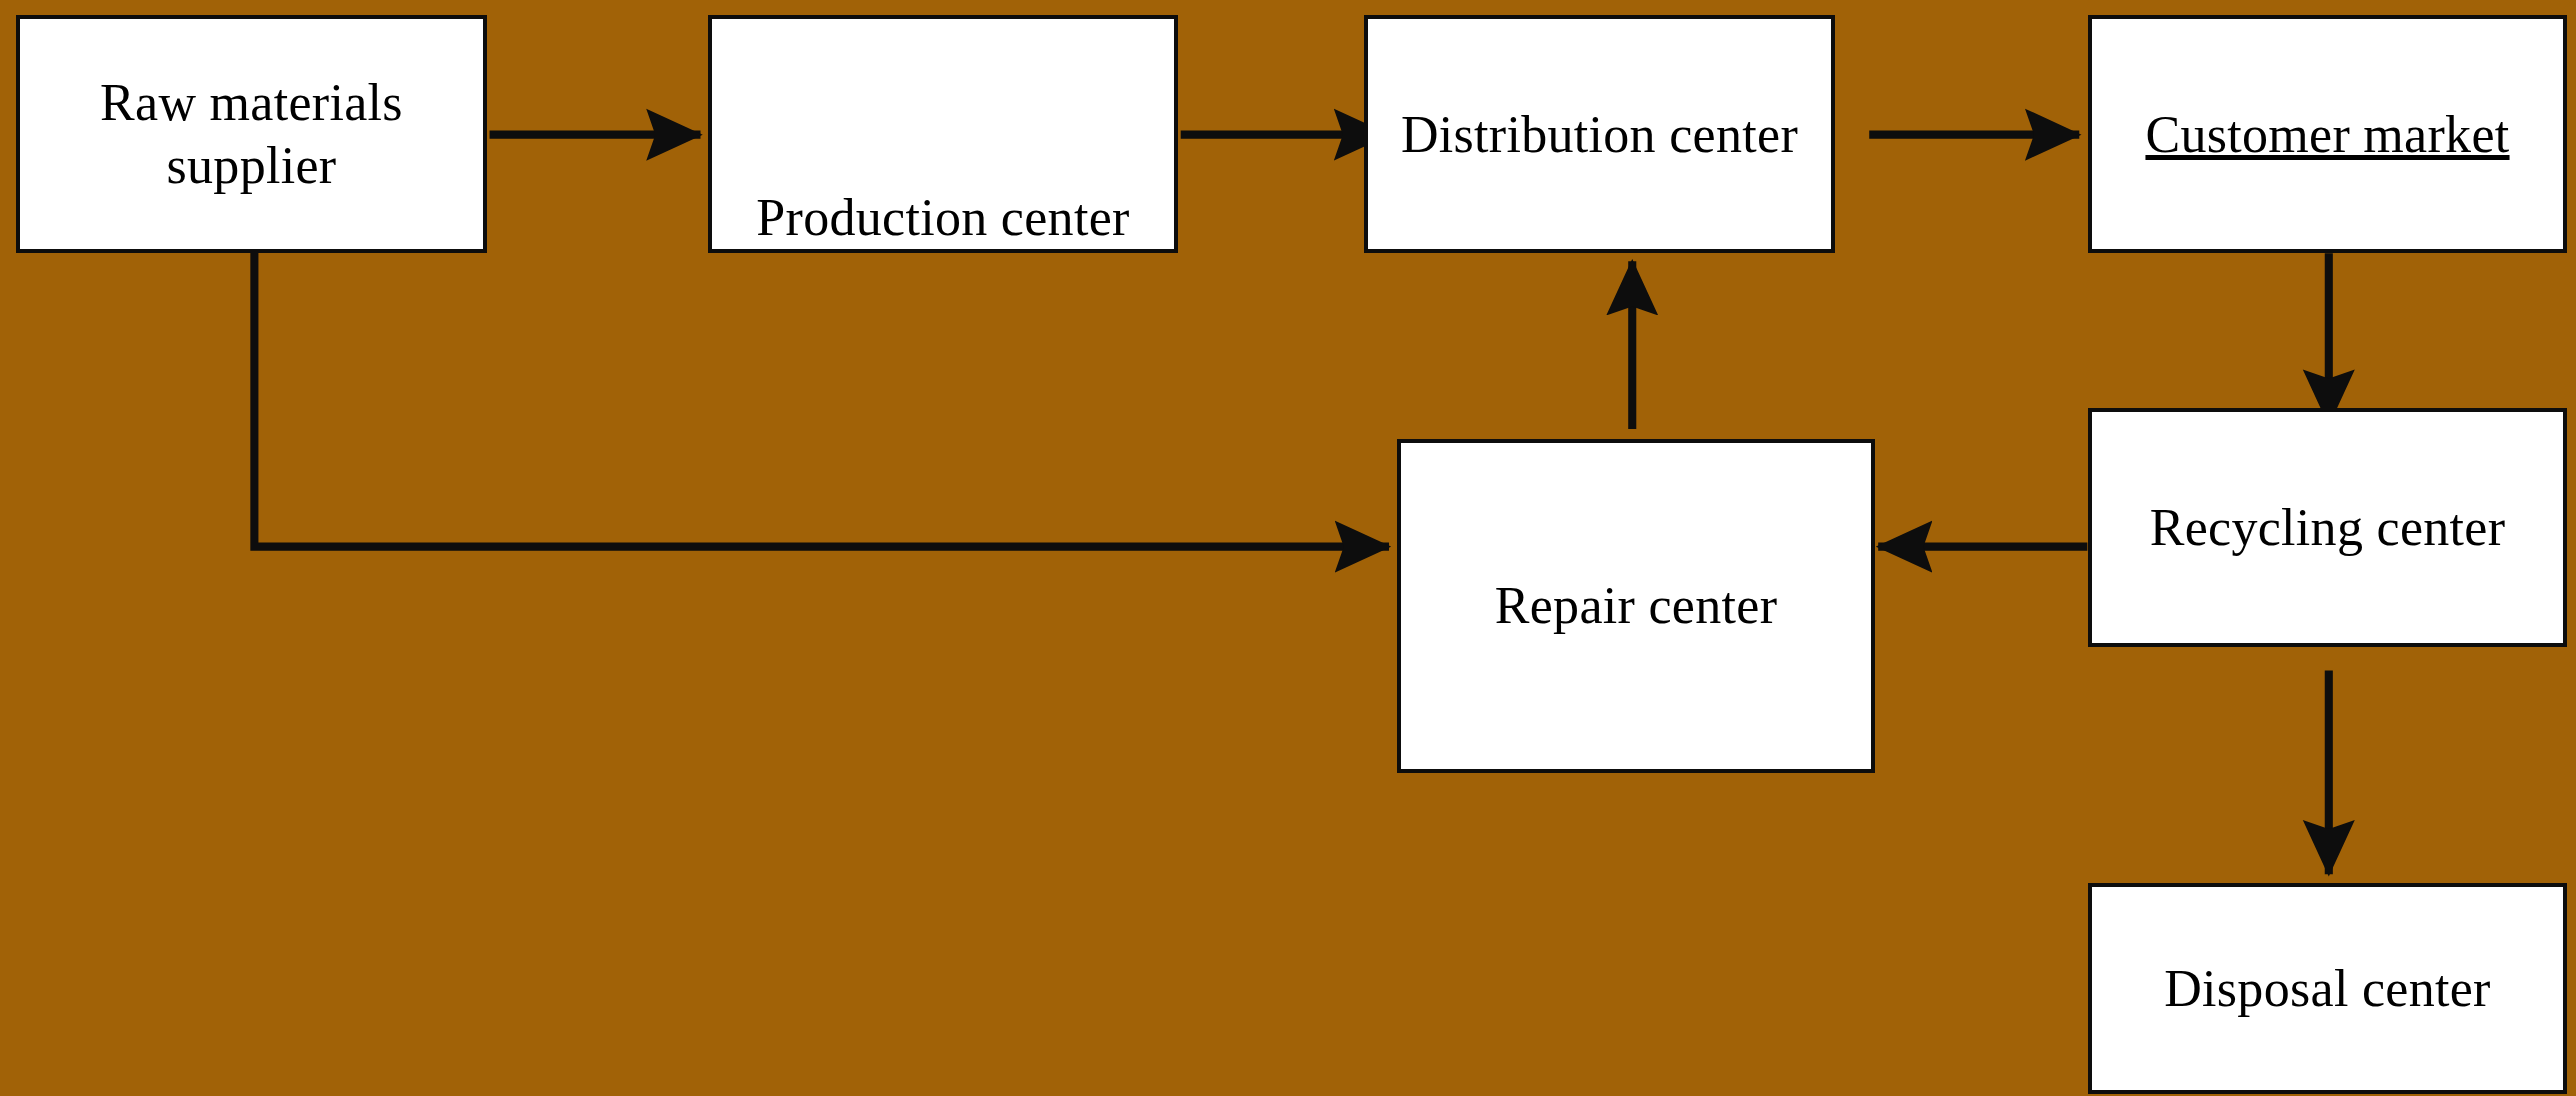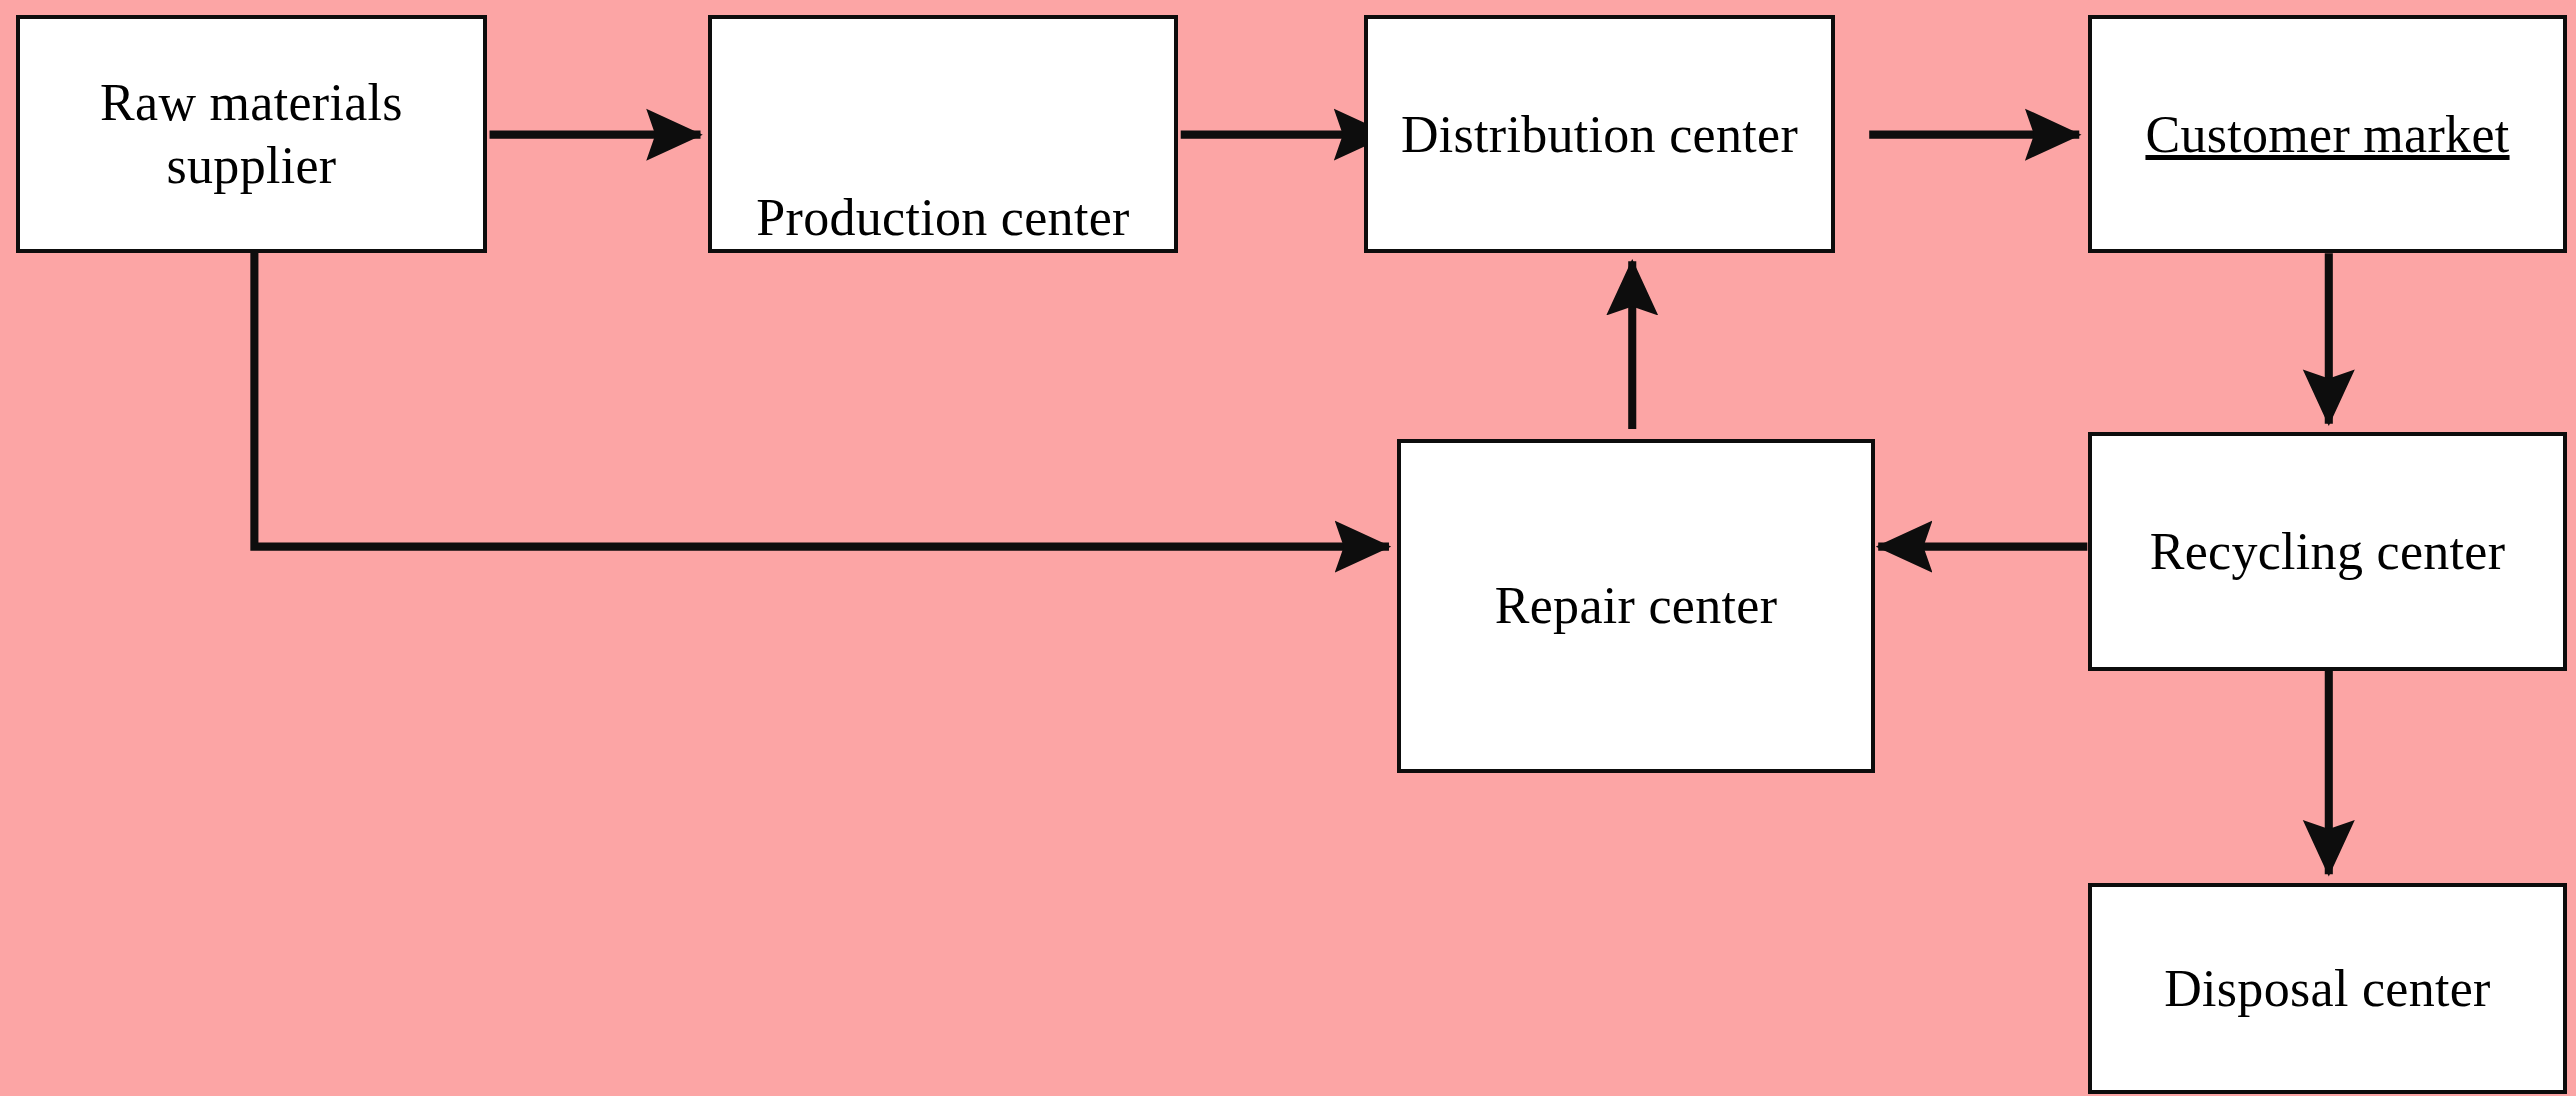--- a/index.html
+++ b/index.html
@@ -5,21 +5,21 @@
 <style>
   html, body {
     margin: 0;
     padding: 0;
     background: #ffffff;
   }
   #canvas {
     position: relative;
     width: 2576px;
     height: 1096px;
-    background: #fca5a5;
+    background: #a16207;
     overflow: hidden;
     font-family: "Liberation Serif", "DejaVu Serif", serif;
   }
   #diagram-svg {
     position: absolute;
     left: 0;
     top: 0;
     width: 2576px;
     height: 1096px;
   }
@@ -103,21 +103,21 @@
   </div>
 
   <div class="node-box" style="left:2088px; top:15.3px; width:479px; height:238px;text-decoration:underline;">
     <span class="node-label">Customer market</span>
   </div>
 
   <div class="node-box" style="left:1397px; top:439px; width:478px; height:334px;">
     <span class="node-label">Repair center</span>
   </div>
 
-  <div class="node-box" style="left:2088px; top:432px; width:479px; height:239px;text-align:right;">
+  <div class="node-box" style="left:2088px; top:408px; width:479px; height:239px;text-align:right;">
     <span class="node-label">Recycling center</span>
   </div>
 
   <div class="node-box" style="left:2088px; top:883px; width:479px; height:211px;align-items:center;">
     <span class="node-label">Disposal center</span>
   </div>
 
 </div>
 
 

